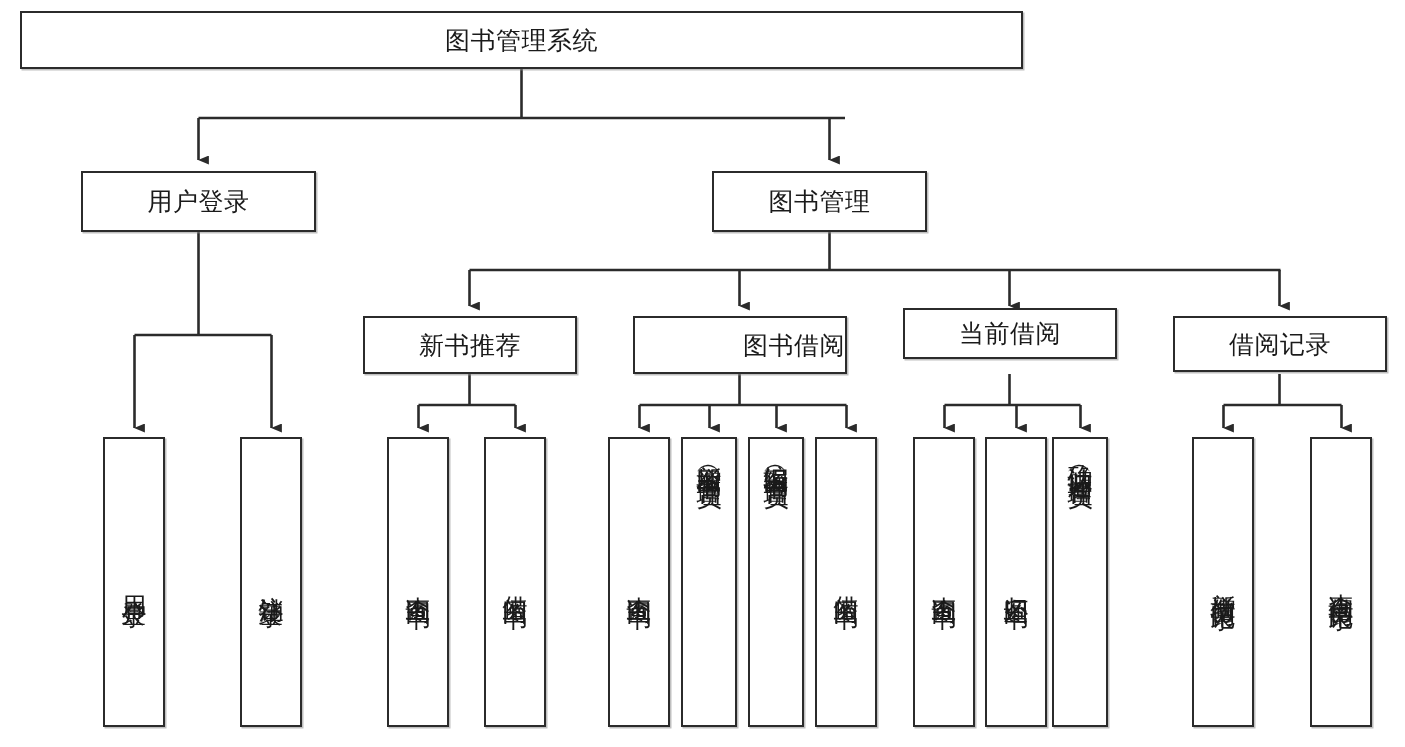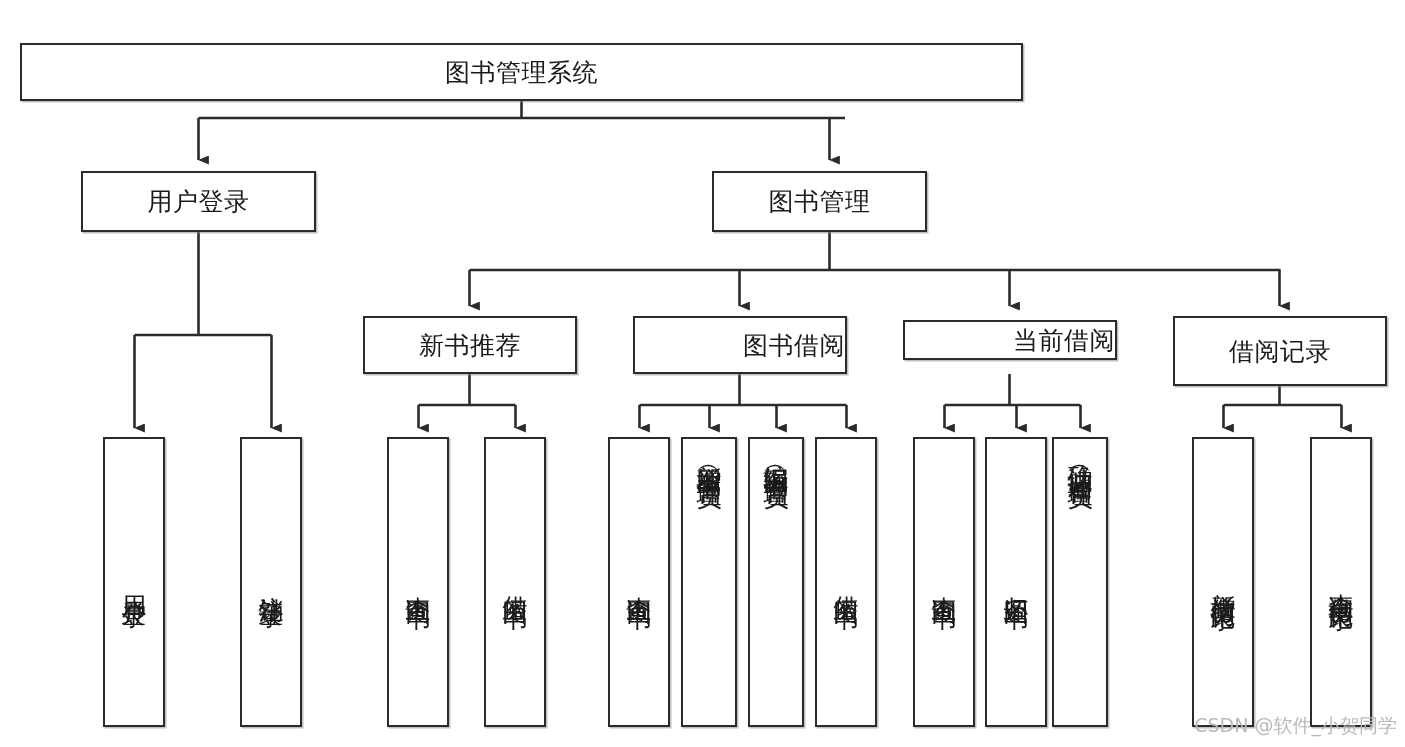--- a/index.html
+++ b/index.html
@@ -121,39 +121,39 @@
       <path d="M 1080.5 405 L 1080.5 428" marker-end="url(#arrowhead)"></path>
 
       <path d="M 1279.5 374 L 1279.5 405"></path>
       <path d="M 1223.5 405 L 1341.5 405"></path>
       <path d="M 1223.5 405 L 1223.5 428" marker-end="url(#arrowhead)"></path>
       <path d="M 1341.5 405 L 1341.5 428" marker-end="url(#arrowhead)"></path>
     </g>
   </svg>
 
   <div id="node-layer">
-      <div class="node-box horizontal centered" style="left: 20px; top: 11px; width: 1003px; height: 58px; margin-top: 32px;">
+      <div class="node-box horizontal centered" style="left: 20px; top: 11px; width: 1003px; height: 58px;">
         <span class="node-label">图书管理系统</span>
       </div>
       <div class="node-box horizontal centered" style="left: 81px; top: 171px; width: 235px; height: 61px;">
         <span class="node-label">用户登录</span>
       </div>
       <div class="node-box horizontal centered" style="left: 712px; top: 171px; width: 215px; height: 61px;">
         <span class="node-label">图书管理</span>
       </div>
       <div class="node-box horizontal centered" style="left: 363px; top: 316px; width: 214px; height: 58px;">
         <span class="node-label">新书推荐</span>
       </div>
       <div class="node-box horizontal centered" style="left: 633px; top: 316px; width: 214px; height: 58px; justify-content: flex-end;">
         <span class="node-label">图书借阅</span>
       </div>
-      <div class="node-box horizontal centered" style="left: 903px; top: 320px; width: 214px; height: 40px; justify-content: flex-end;">
+      <div class="node-box horizontal centered" style="left: 903px; top: 308px; width: 214px; height: 51px;">
         <span class="node-label">当前借阅</span>
       </div>
-      <div class="node-box horizontal centered" style="left: 1173px; top: 316px; width: 214px; height: 70px;">
+      <div class="node-box horizontal centered" style="left: 1173px; top: 316px; width: 214px; height: 56px;">
         <span class="node-label">借阅记录</span>
       </div>
       <div class="node-box vertical centered" style="left: 103px; top: 437px; width: 62px; height: 290px;">
         <span class="node-label">用户登录</span>
       </div>
       <div class="node-box vertical centered" style="left: 240px; top: 437px; width: 62px; height: 290px;">
         <span class="node-label">注销登录</span>
       </div>
       <div class="node-box vertical centered" style="left: 387px; top: 437px; width: 62px; height: 290px;">
         <span class="node-label">查询图书</span>
@@ -183,14 +183,13 @@
         <span class="node-label">确认归还（管理员）</span>
       </div>
       <div class="node-box vertical centered" style="left: 1192px; top: 437px; width: 62px; height: 290px;">
         <span class="node-label">新增借阅记录</span>
       </div>
       <div class="node-box vertical centered" style="left: 1310px; top: 437px; width: 62px; height: 290px;">
         <span class="node-label">查询借阅记录</span>
       </div>
     </div>
 
-  <div id="watermark">CSDN @软件_小贺同学</div>
 </div>
 
 </body></html>

